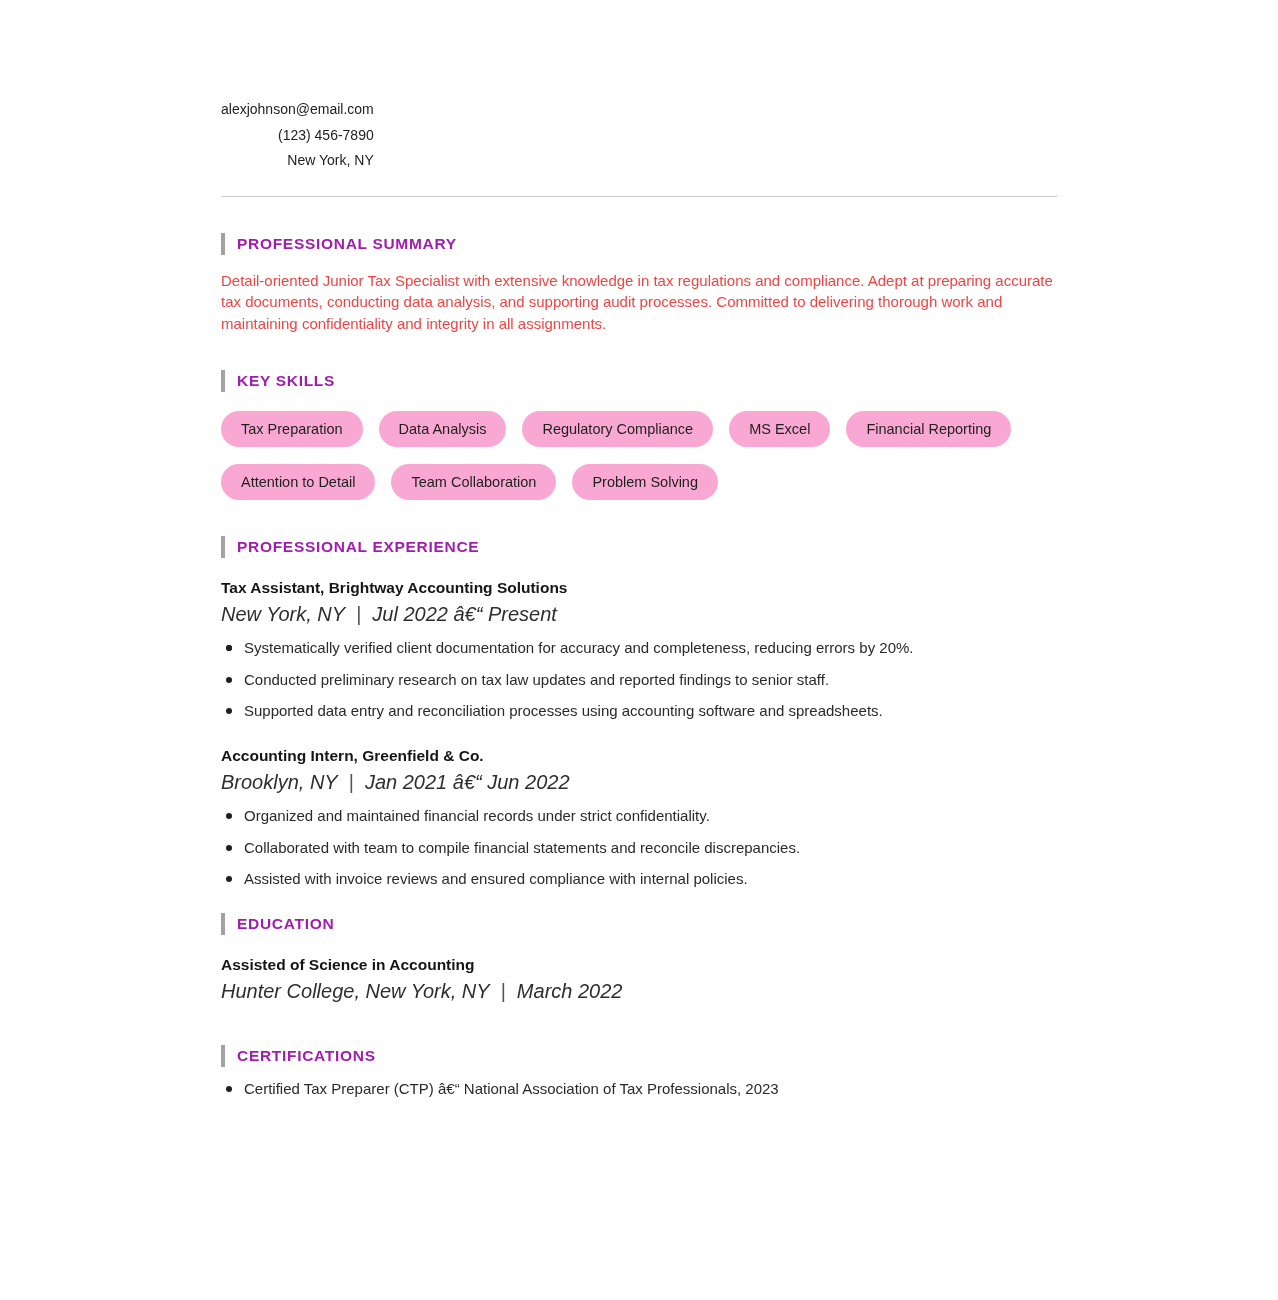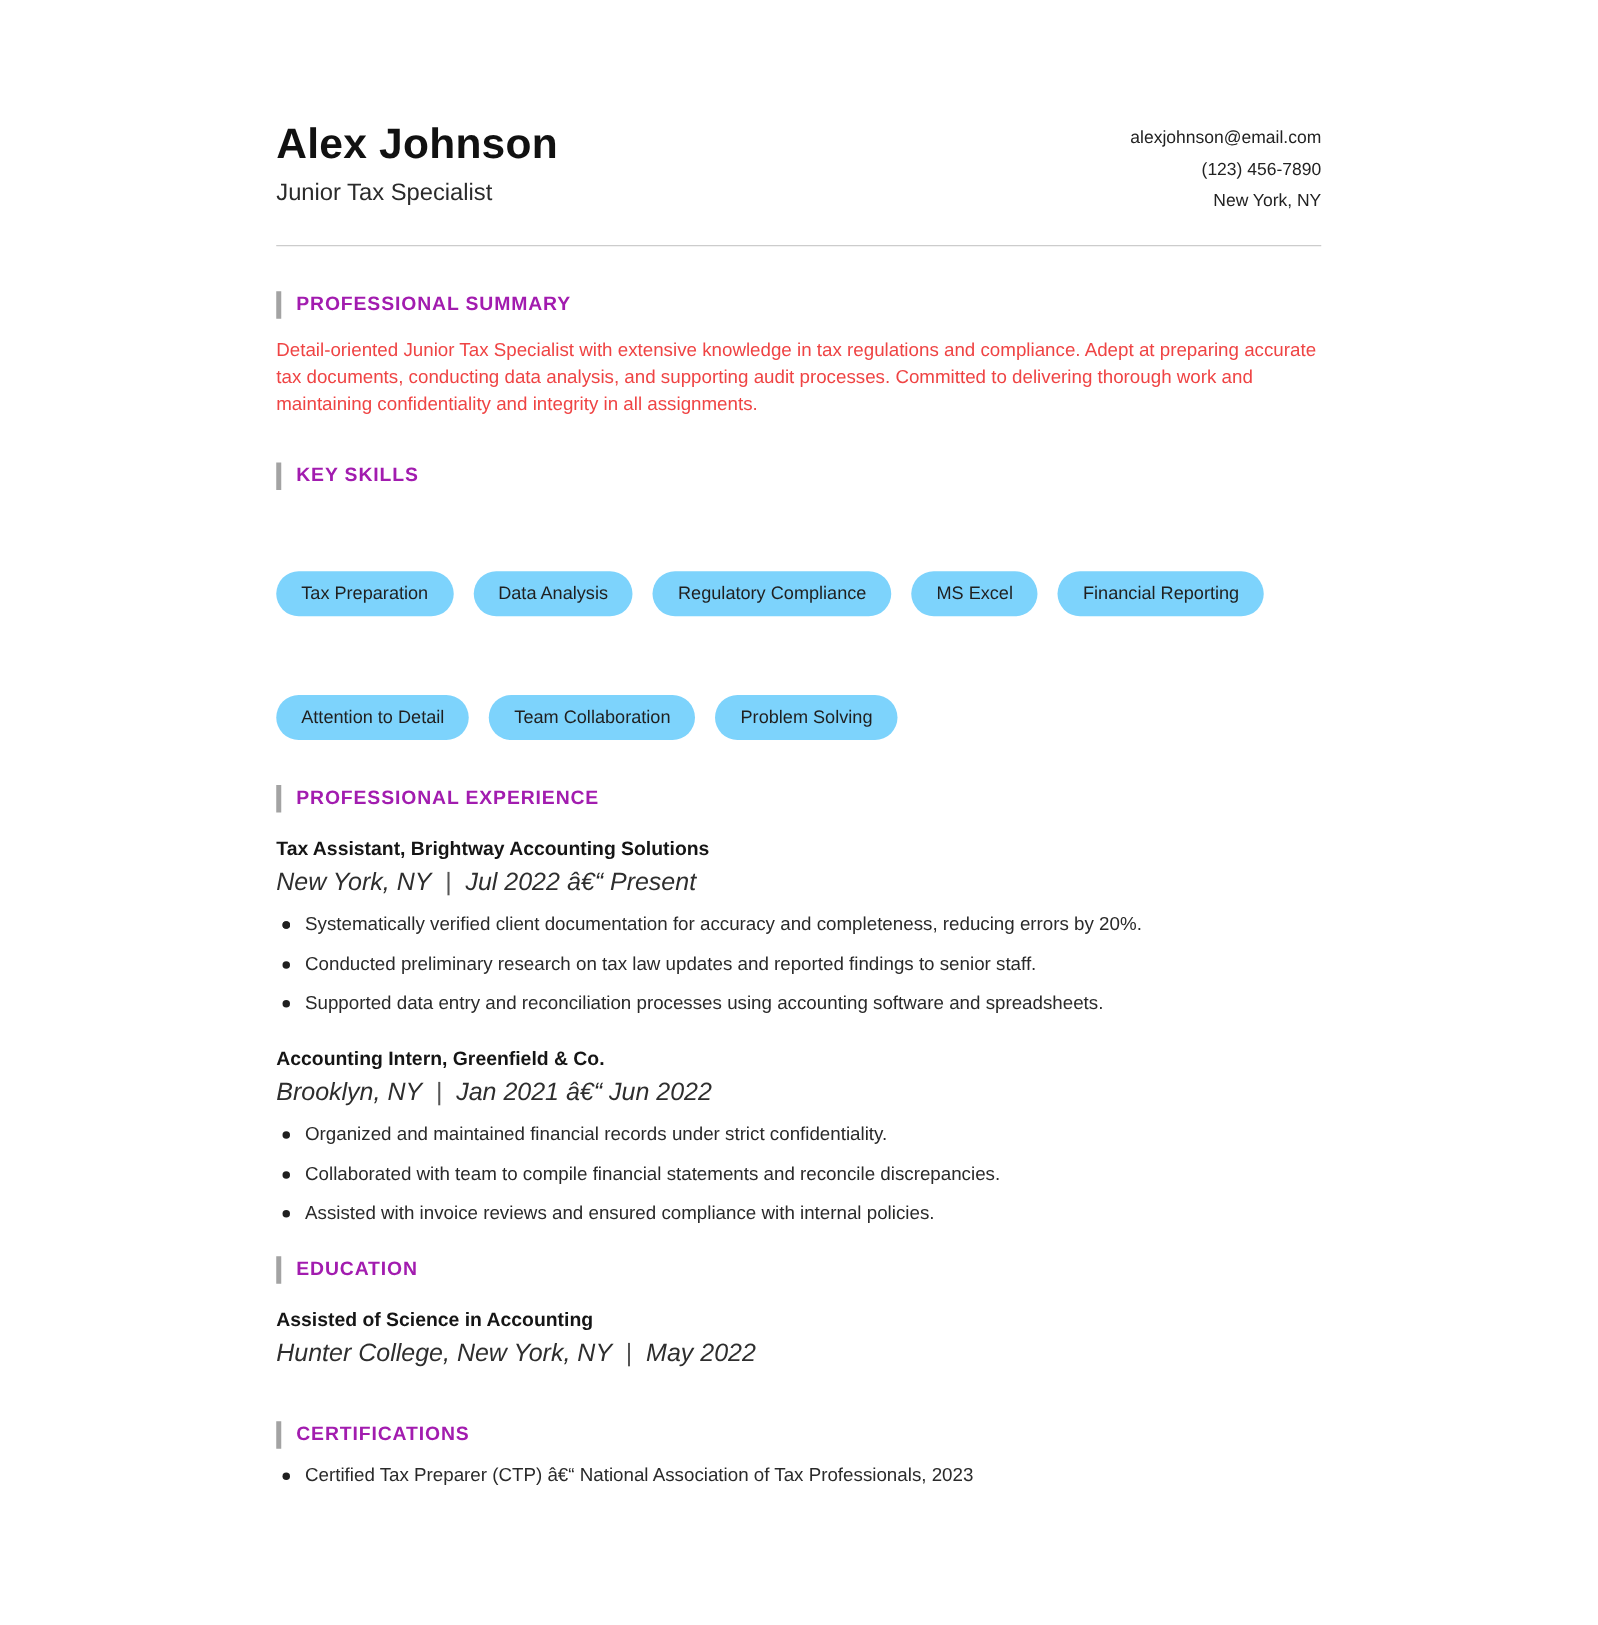--- a/index.html
+++ b/index.html
@@ -79,27 +79,26 @@
   }
 
   
   .skills-wrap {
     margin-top: 19px;
     display: flex;
     flex-wrap: wrap;
     gap: 17px 16px;
   }
   .skill-pill {
-    background: #7dd3fc;
+    background: #f9a8d4;
     border-radius: 20px;
     padding: 10px 20px;
     font-size: 14.5px;
     color: #1f1f1f;
     white-space: nowrap;
-    margin-top: 46px;
   }
 
   
   .job { margin-top: 21px; }
   .job + .job { margin-top: 26px; }
   .job-name {
     font-size: 15.5px;
     font-weight: 700;
     color: #151515;
   }
@@ -141,24 +140,20 @@
   .section-certifications { margin-top: 42px; }
   .edu-block { margin-top: 21px; }
   .cert-list { margin-top: 20px; }
 </style>
 </head>
 <body>
 
 <div class="page">
 
   <div class="resume-header">
-    <div>
-      <div class="name">Alex Johnson</div>
-      <div class="job-title">Junior Tax Specialist</div>
-    </div>
     <div class="contact">
       <div>alexjohnson@email.com</div>
       <div>(123) 456-7890</div>
       <div>New York, NY</div>
     </div>
   </div>
   <hr class="divider">
 
   <div class="section">
     <div class="section-heading">
@@ -218,21 +213,21 @@
   </div>
 
   <div class="section section-education">
     <div class="section-heading">
       <span class="heading-bar"></span>
       <span class="heading-text">EDUCATION</span>
     </div>
     <div class="edu-block">
       <div class="job-name">Assisted of Science in Accounting</div>
       <div class="job-meta">
-        <span>Hunter College, New York, NY</span><span class="meta-sep">|</span><span>May 2022</span>
+        <span>Hunter College, New York, NY</span><span class="meta-sep">|</span><span>March 2022</span>
       </div>
     </div>
   </div>
 
   <div class="section section-certifications">
     <div class="section-heading">
       <span class="heading-bar"></span>
       <span class="heading-text">CERTIFICATIONS</span>
     </div>
     <ul class="bullets cert-list">

